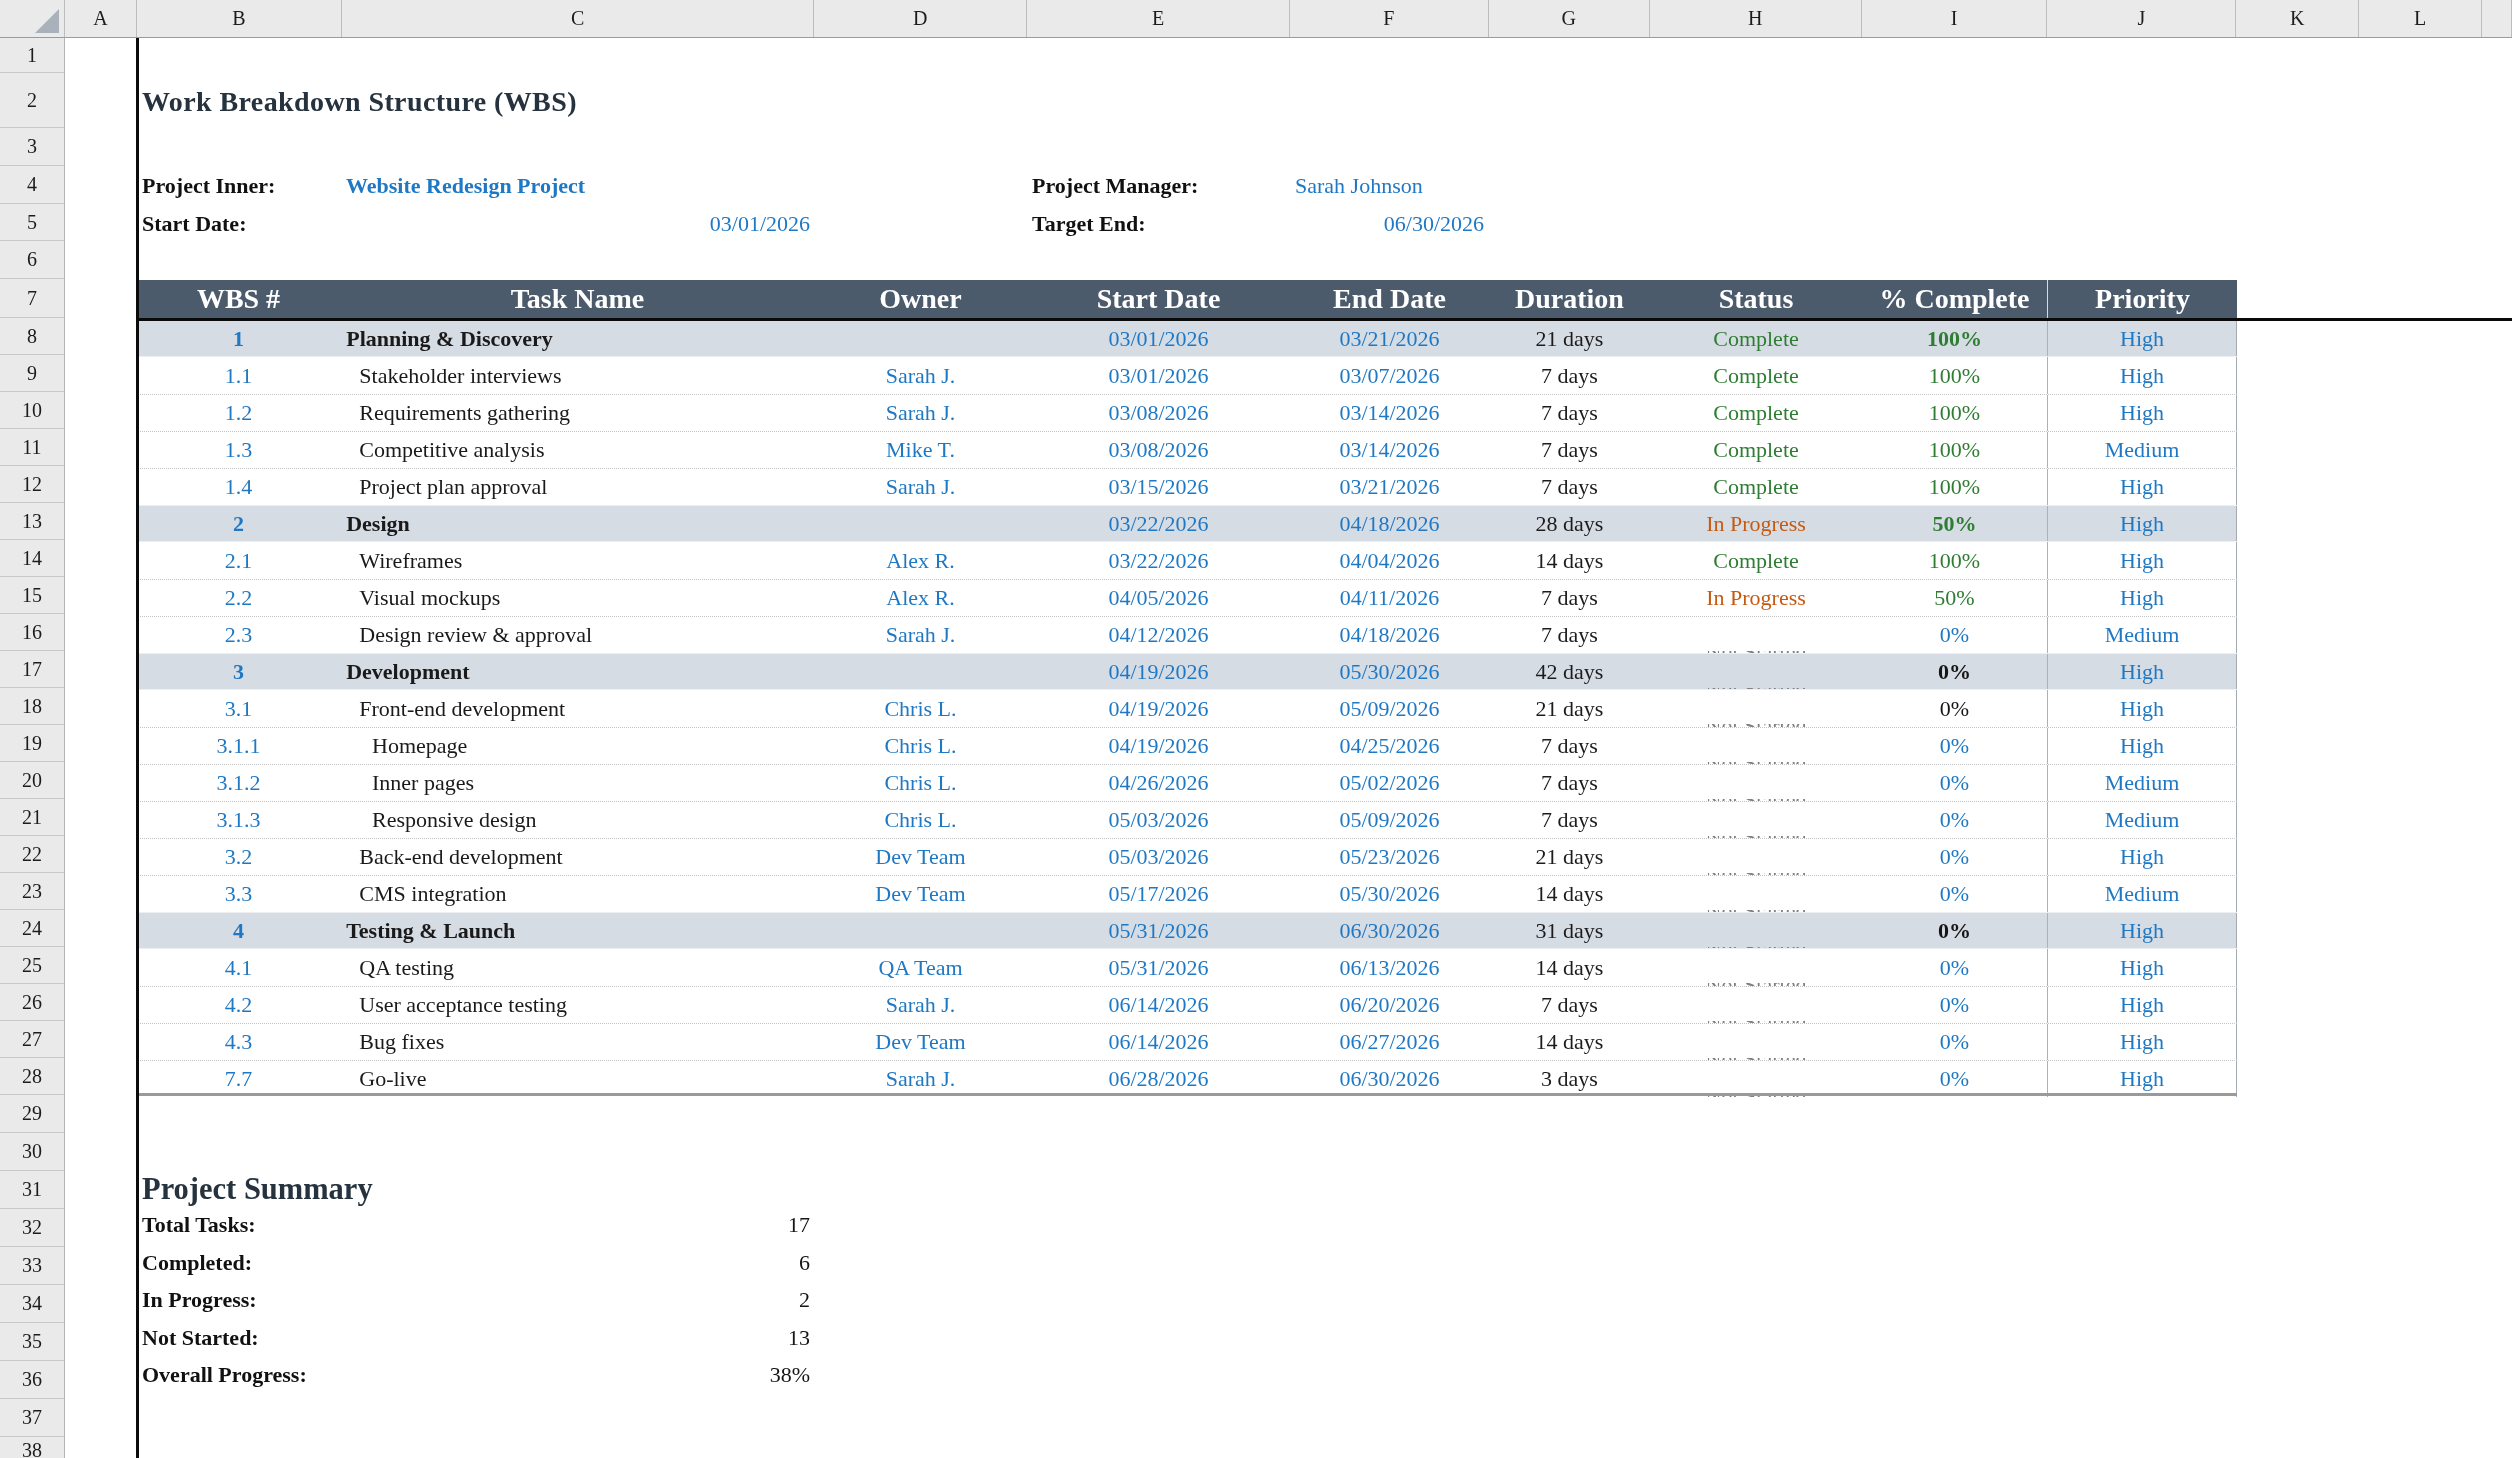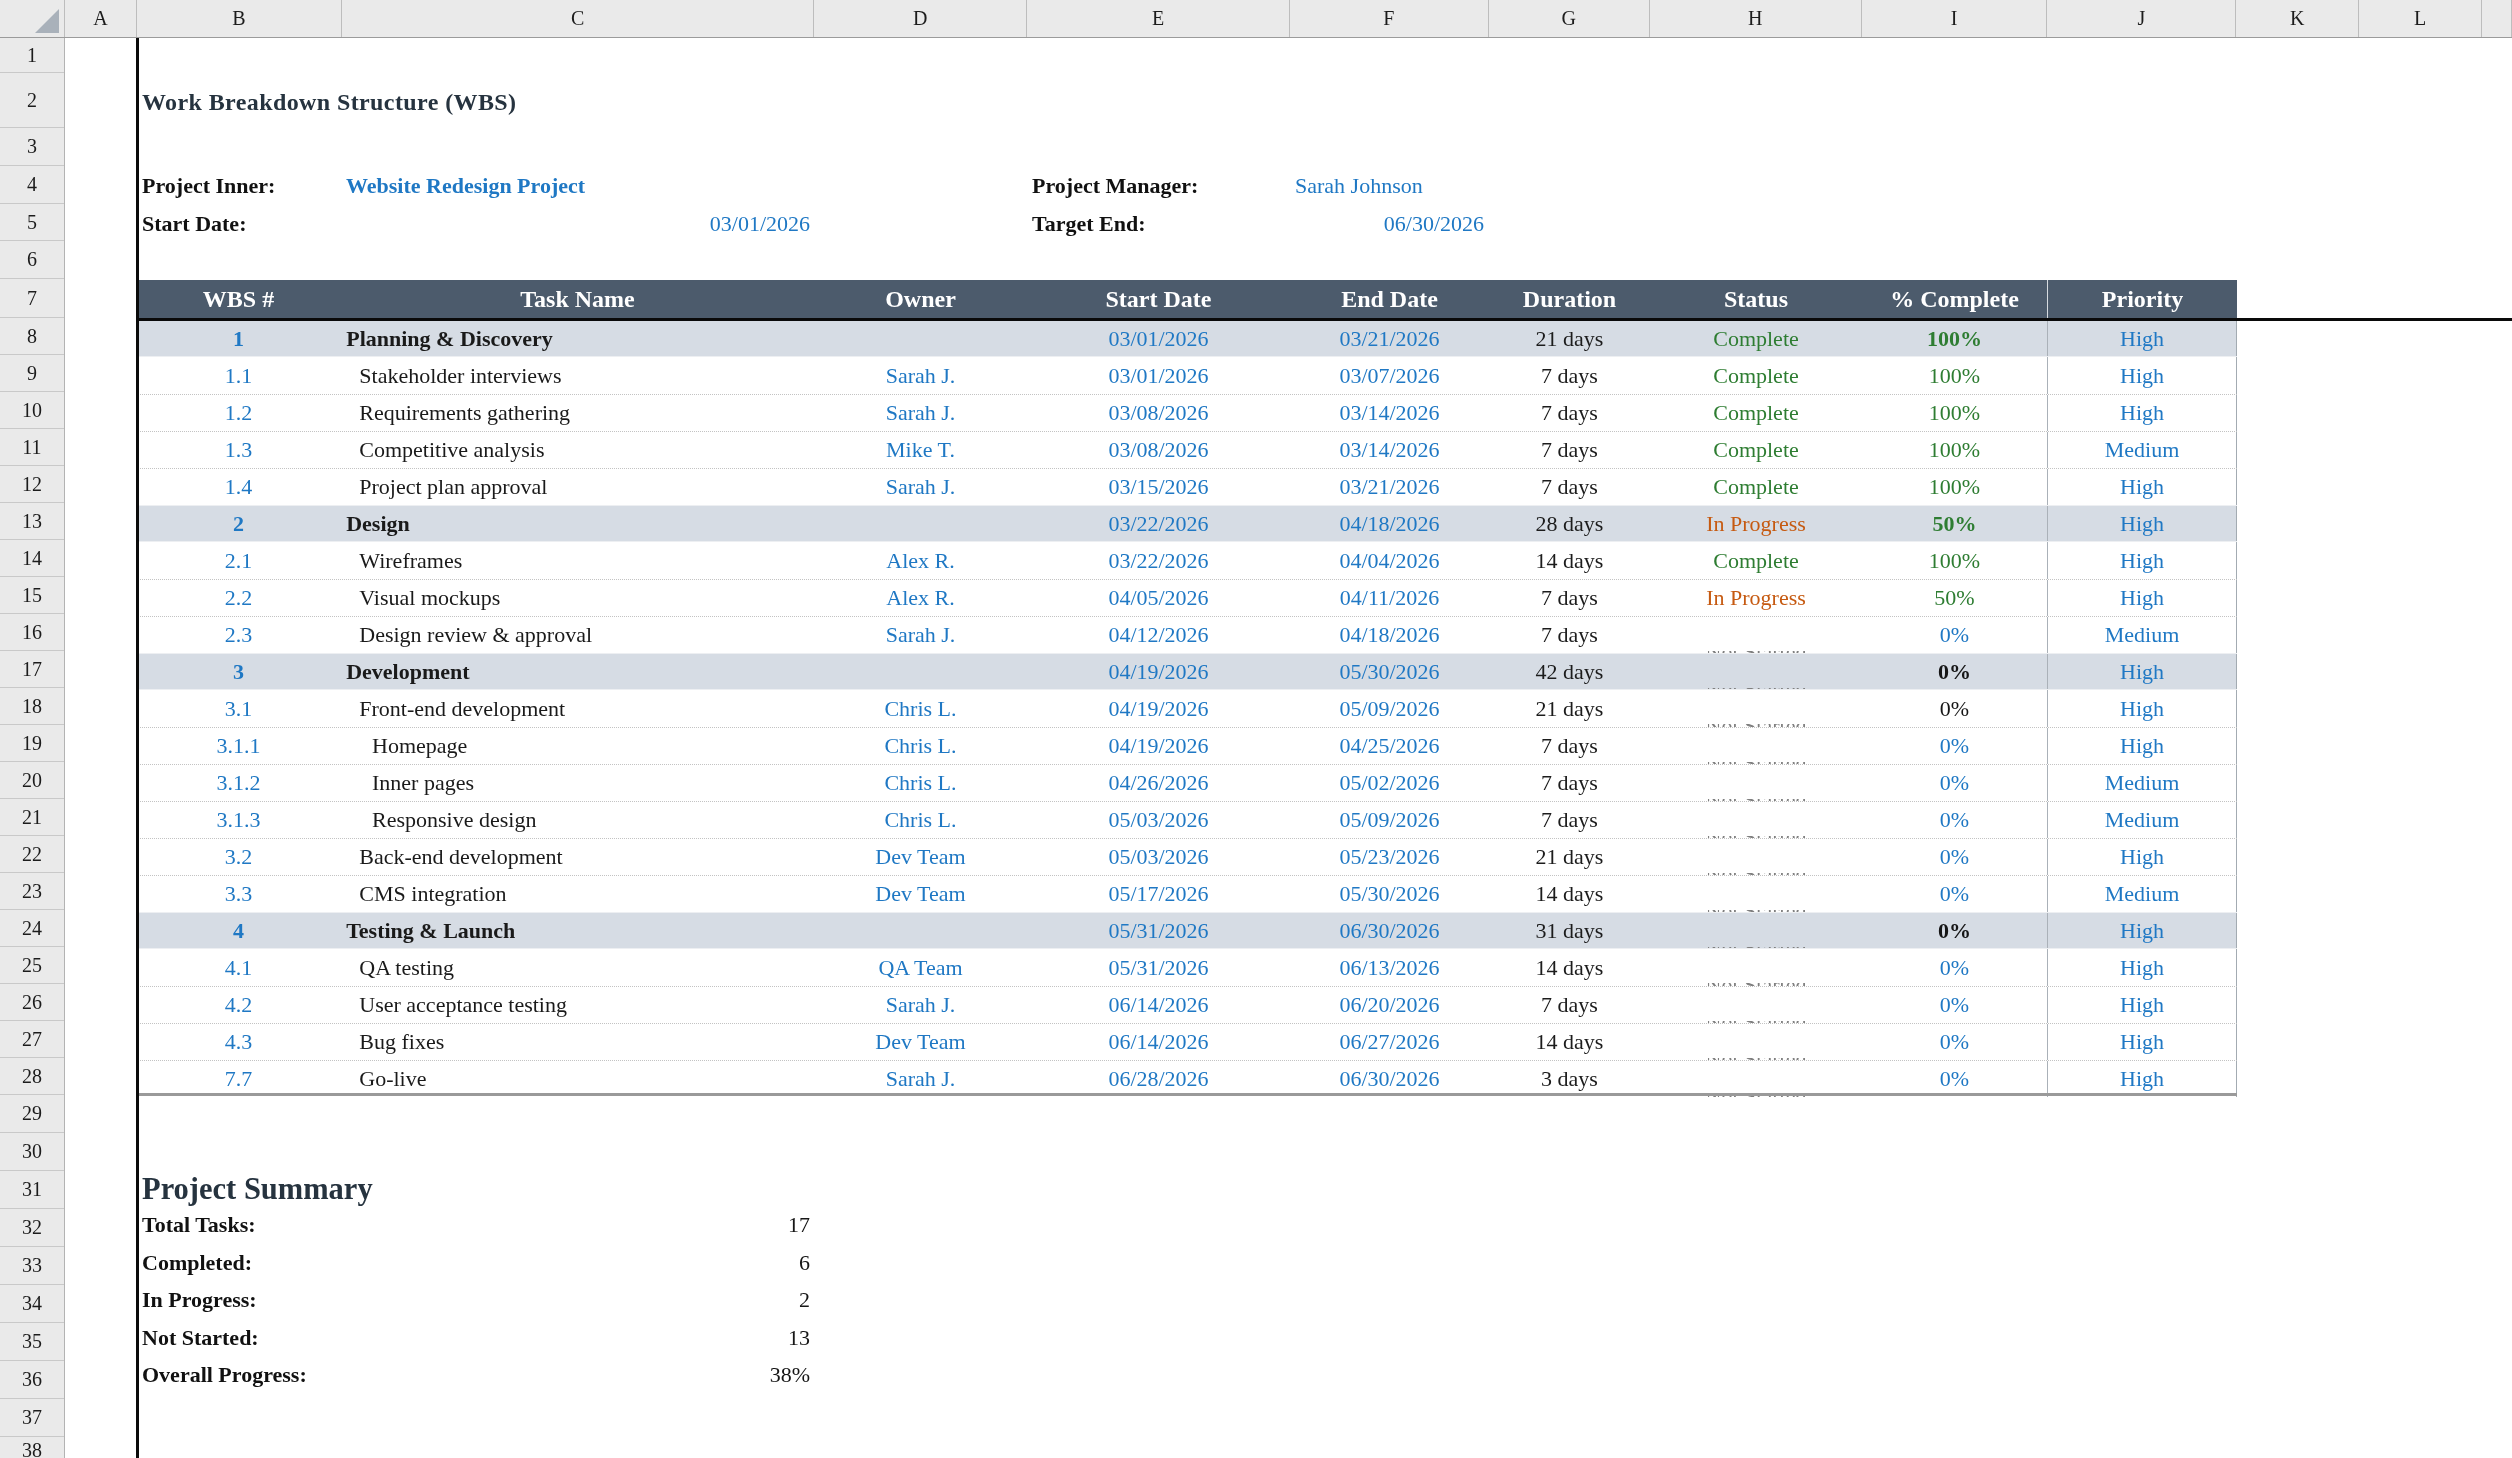--- a/index.html
+++ b/index.html
@@ -21,32 +21,32 @@
   .col-cell{height:100%;border-right:0.9px solid var(--chrome-border);display:flex;align-items:center;justify-content:center;
     font-size:20px;color:#1c1c1c;}
   .row-chrome{position:absolute;left:0;top:38px;width:65px;bottom:0;background:var(--chrome-bg);
     border-right:0.9px solid #B3B3B3;z-index:30;}
   .row-cell{width:100%;border-bottom:0.9px solid #C9C9C9;display:flex;align-items:center;justify-content:center;
     font-size:20px;color:#1c1c1c;background:var(--chrome-bg);}
 
   
   .content-left-border{position:absolute;left:136px;top:38px;width:2.6px;bottom:0;background:#0B0B0B;z-index:20;}
   .sheet-title{position:absolute;left:142px;top:73px;height:55px;line-height:58px;
-    font-size:24px;font-weight:bold;color:var(--dark-slate);letter-spacing:0.4px;white-space:nowrap;z-index:5;}
+    font-size:28px;font-weight:bold;color:var(--dark-slate);letter-spacing:0.4px;white-space:nowrap;z-index:5;}
   .info-label{position:absolute;height:38px;line-height:38px;font-size:22px;font-weight:bold;color:#111;white-space:nowrap;z-index:5;}
   .info-value{position:absolute;height:38px;line-height:38px;font-size:22px;color:var(--accent-blue);white-space:nowrap;z-index:5;}
   .bold{font-weight:bold;}
   .right-align{text-align:right;}
 
   
   .wbs-header{position:absolute;left:136px;top:280px;width:2101px;height:38px;display:grid;
     grid-template-columns:205px 473px 213px 263px 199px 161px 212px 186px 189px;
     background:var(--header-fill);z-index:6;}
   .wbs-header .hcell{display:flex;align-items:center;justify-content:center;color:#fff;
-    font-size:24px;font-weight:bold;white-space:nowrap;}
+    font-size:28px;font-weight:bold;white-space:nowrap;}
   .wbs-header .hcell:nth-child(8){border-right:1.7px solid #D6DBE0;}
   .header-underline{position:absolute;left:136px;top:318px;width:2376px;height:2.6px;background:#0A0A0A;z-index:7;}
   .wbs-body{position:absolute;left:136px;top:320px;width:2101px;z-index:5;}
   .row{display:grid;grid-template-columns:205px 473px 213px 263px 199px 161px 212px 186px 189px;
     height:37px;background:#fff;}
   .row > div{display:flex;align-items:center;justify-content:center;font-size:22px;white-space:nowrap;overflow:hidden;}
   .row .c-task{justify-content:flex-start;color:var(--text-black);}
   .row .c-wbs{color:var(--accent-blue);}
   .row .c-owner,.row .c-date,.row .c-pri{color:var(--accent-blue);}
   .row .c-dur{color:#1c1c1c;}

